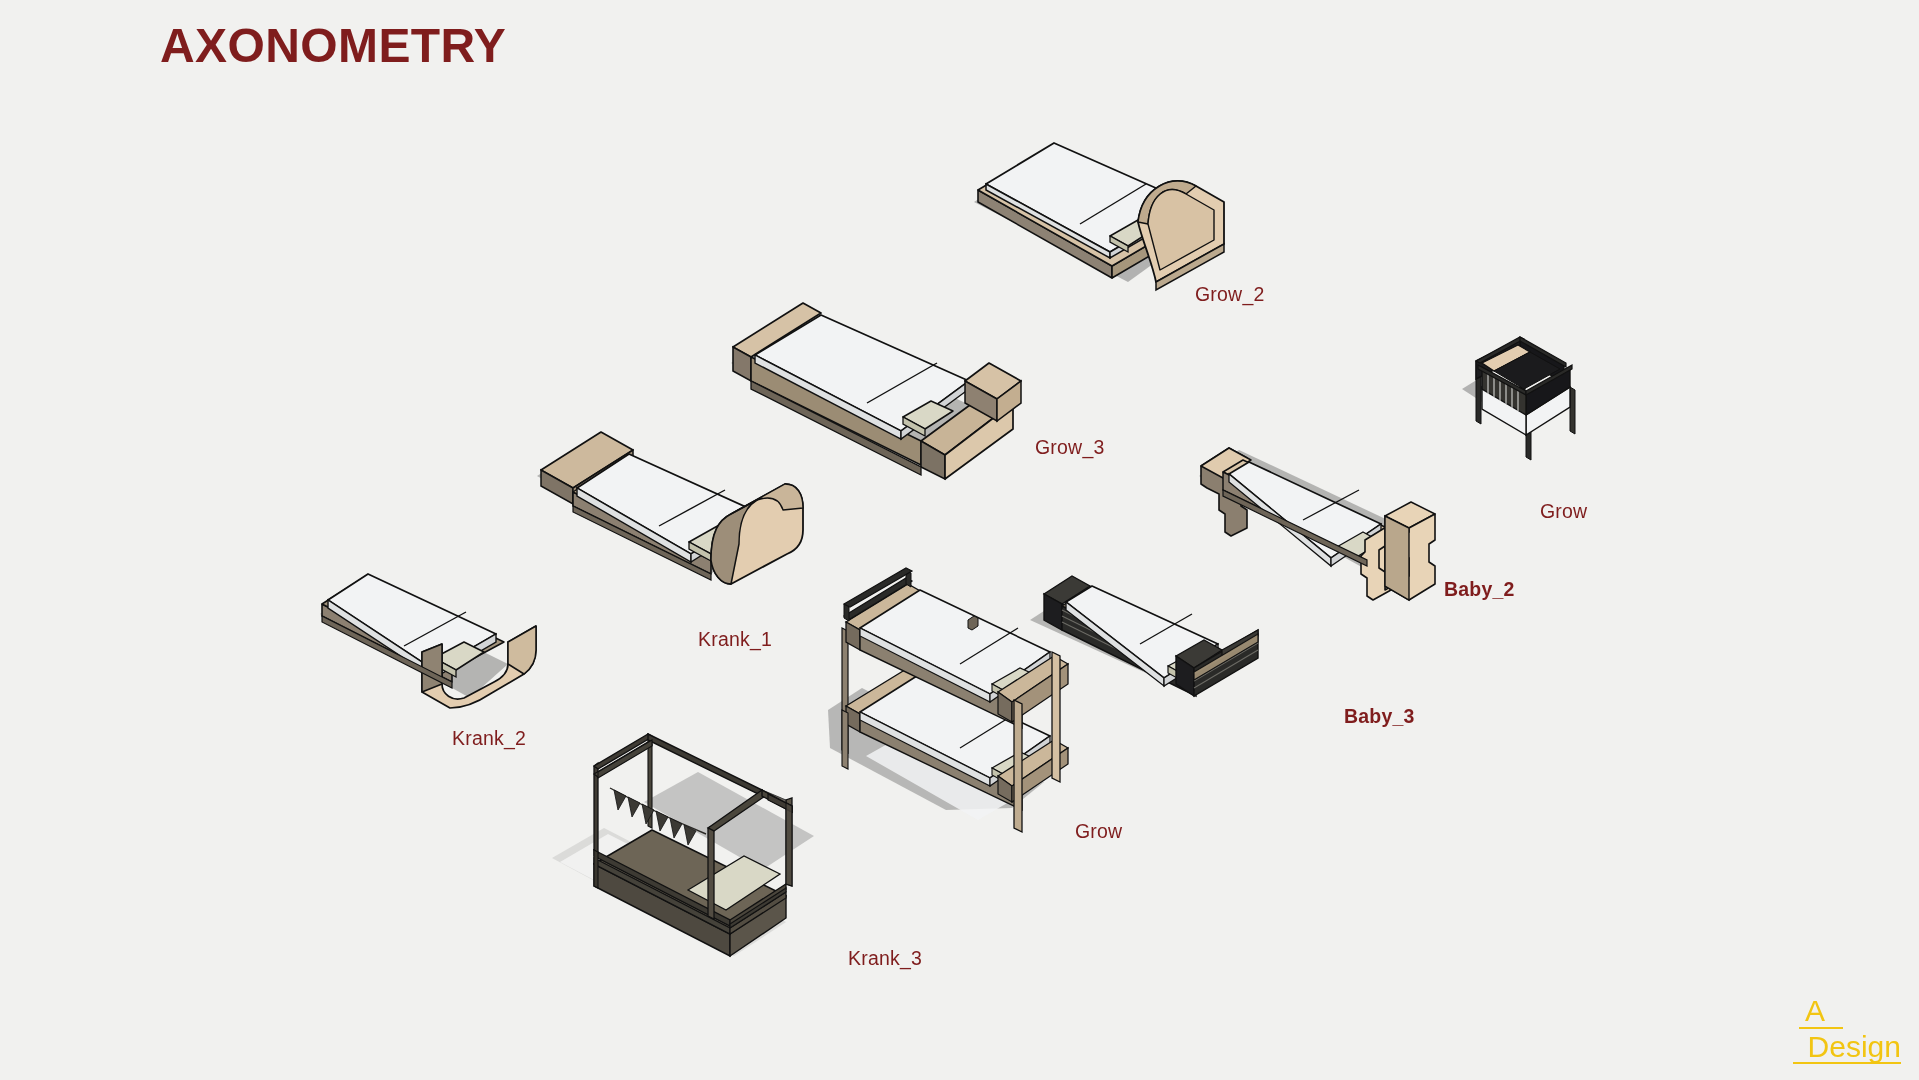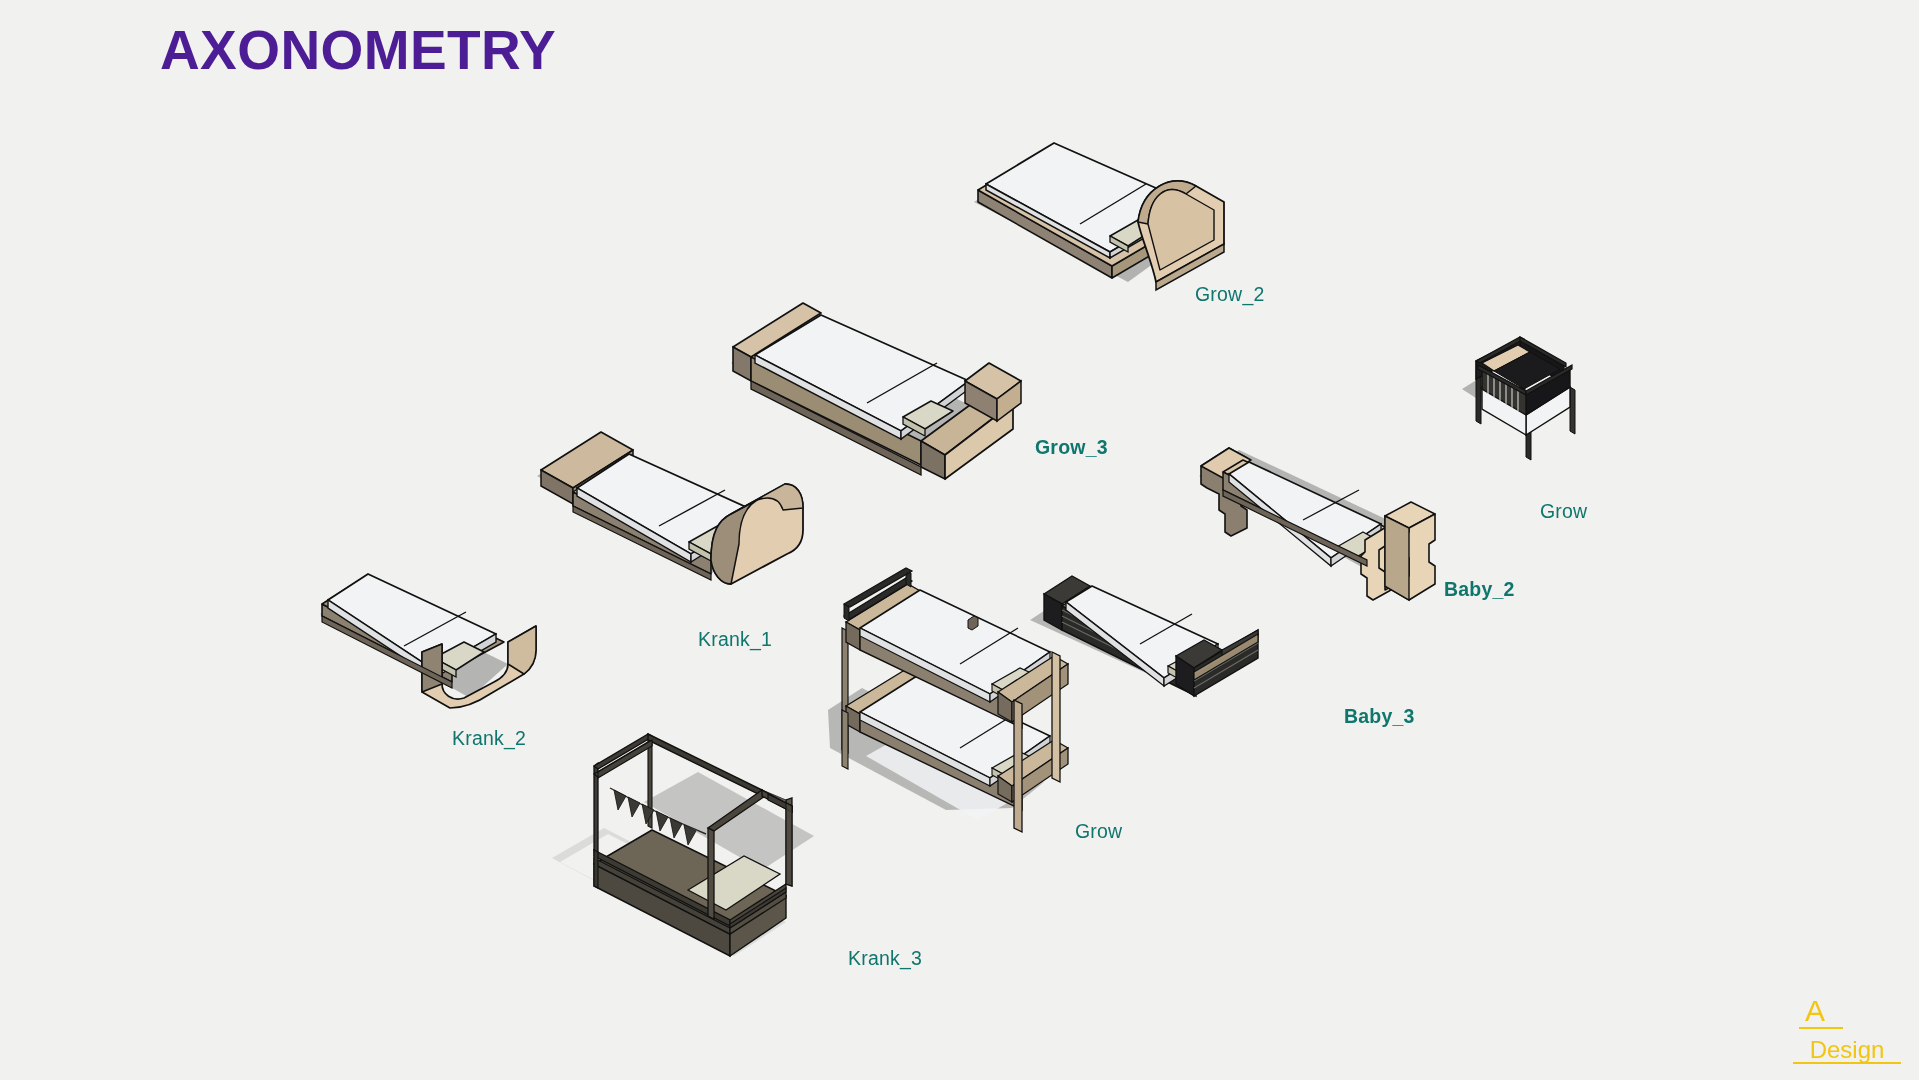--- a/index.html
+++ b/index.html
@@ -15,34 +15,34 @@
     position: relative;
     width: 1919px;
     height: 1080px;
     background: #f1f1ef;
     overflow: hidden;
   }
   #page-title {
     position: absolute;
     left: 160px;
     top: 18px;
-    font-size: 55px;
+    font-size: 48px;
     font-weight: bold;
     letter-spacing: 0.4px;
-    color: #4c1d95;
+    color: #7f1d1d;
     font-family: "Liberation Sans", sans-serif;
   }
   .model {
     position: absolute;
   }
   .model svg { display: block; overflow: visible; }
   .model-label {
     position: absolute;
     font-size: 19.5px;
-    color: #0f766e;
+    color: #7f1d1d;
     font-family: "Liberation Sans", sans-serif;
     white-space: nowrap;
     letter-spacing: 0.2px;
   }
   #brand-logo {
     position: absolute;
     right: 18px;
     bottom: 16px;
     width: 108px;
     text-align: right;
@@ -53,25 +53,25 @@
   #brand-logo .brand-a {
     font-size: 30px;
     text-align: left;
     padding-left: 6px;
     border-bottom: 2.5px solid #f2c512;
     display: block;
     width: 38px;
     margin-left: 6px;
   }
   #brand-logo .brand-design {
-    font-size: 24px;
+    font-size: 30px;
     display: block;
     border-bottom: 2.5px solid #f2c512;
-    text-align: center;
-    margin-top: 8px;
+    text-align: right;
+    margin-top: 2px;
   }
 </style>
 </head>
 <body>
 
 <div id="page">
 
   <div id="page-title">AXONOMETRY</div>
 
   <div class="model" style="left:960px; top:110px;">
@@ -129,21 +129,21 @@
       <path d="M196 156 L196 182 L220 194 L220 170 Z" fill="#7c7264" stroke="#111" stroke-width="1.5"></path>
       <path d="M220 170 L220 194 L288 144 L288 118 Z" fill="#dcc8ab" stroke="#111" stroke-width="1.7" stroke-linejoin="round"></path>
 
       <path d="M240 96 L264 78 L296 96 L272 114 Z" fill="#d6c2a6" stroke="#111" stroke-width="1.7" stroke-linejoin="round"></path>
       <path d="M240 96 L240 118 L272 136 L272 114 Z" fill="#8e8171" stroke="#111" stroke-width="1.5"></path>
       <path d="M272 114 L272 136 L296 118 L296 96 Z" fill="#c3ae90" stroke="#111" stroke-width="1.5"></path>
 
       <path d="M26 96 L196 182 L196 190 L26 104 Z" fill="#6e6558" stroke="#111" stroke-width="1.3"></path>
     </svg>
   </div>
-  <div class="model-label" style="left:1035px; top:436px;font-weight:bold;">Grow_3</div>
+  <div class="model-label" style="left:1035px; top:436px;">Grow_3</div>
 
   <div class="model" style="left:1460px; top:325px;">
     <svg width="130" height="140" viewBox="0 0 130 140">
 
       <path d="M2 64 L28 48 L96 86 L70 108 Z" fill="#9a9a98" opacity="0.72"></path>
 
       <path d="M16 36 L16 96 L21 99 L21 39 Z" fill="#2a2a28" stroke="#111" stroke-width="1"></path>
       <path d="M60 14 L60 64 L65 67 L65 17 Z" fill="#2a2a28" stroke="#111" stroke-width="1"></path>
       <path d="M66 90 L66 132 L71 135 L71 93 Z" fill="#2a2a28" stroke="#111" stroke-width="1"></path>
       <path d="M110 62 L110 106 L115 109 L115 65 Z" fill="#34332f" stroke="#111" stroke-width="1"></path>

